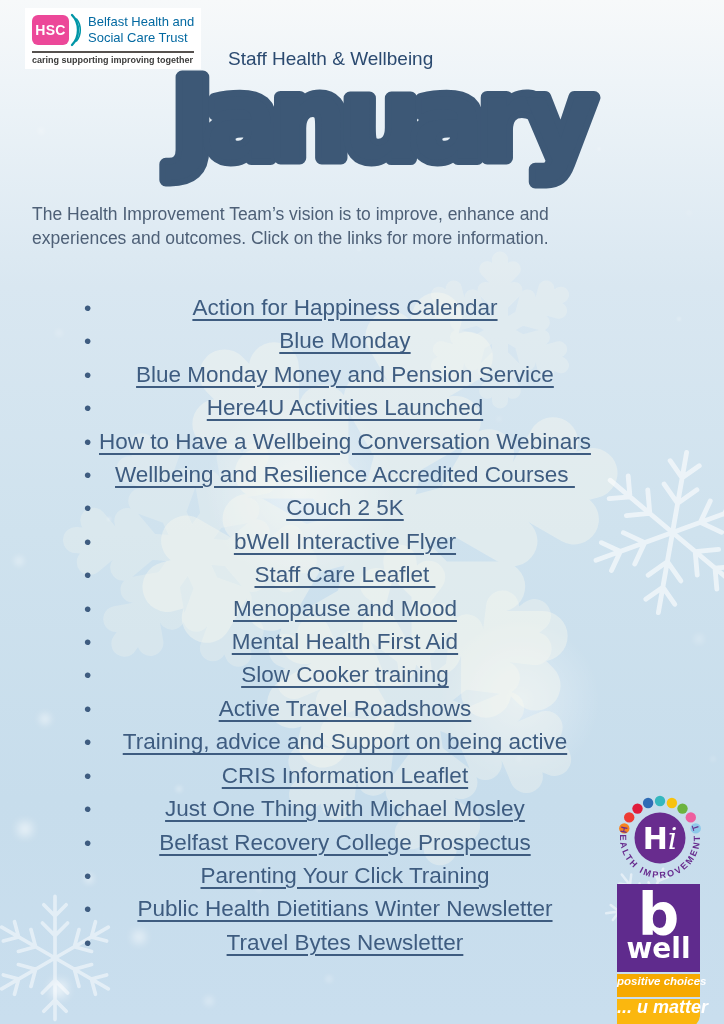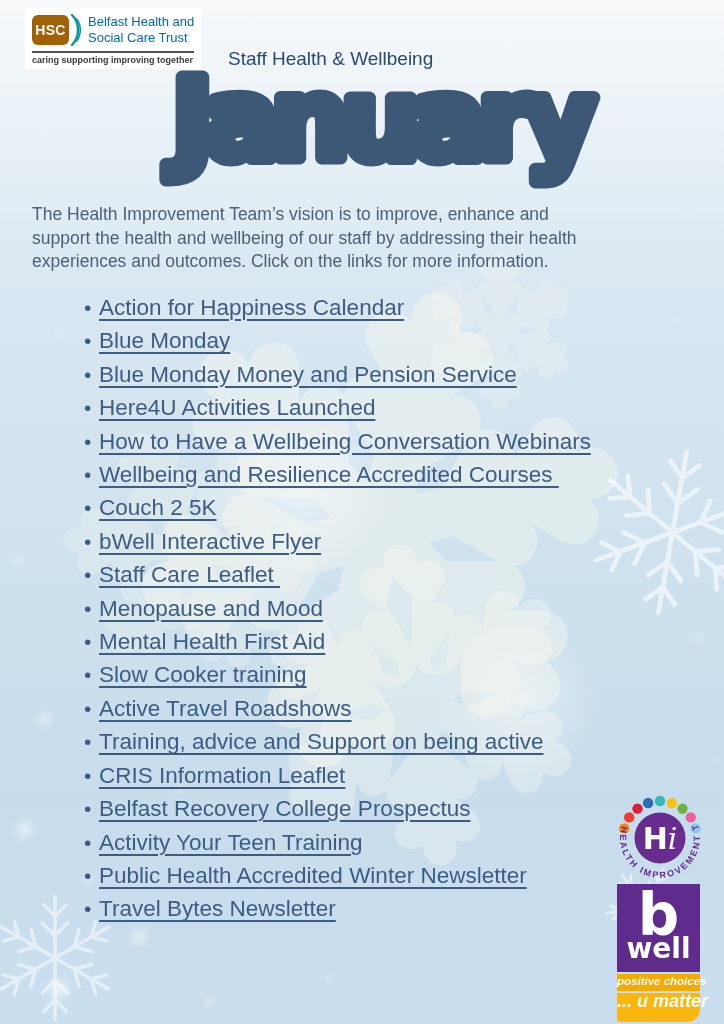--- a/index.html
+++ b/index.html
@@ -43,21 +43,21 @@
       258px 888px 4px 1px rgba(255,255,255,.35), 678px 318px 3px 1px rgba(255,255,255,.30),
       598px 148px 3px 1px rgba(255,255,255,.25), 358px 248px 3px 1px rgba(255,255,255,.25),
       158px 238px 3px 1px rgba(255,255,255,.30), 498px 418px 4px 1px rgba(255,255,255,.30),
       108px 518px 3px 1px rgba(255,255,255,.30), 178px 788px 4px 2px rgba(255,255,255,.35);
   }
 
   
   .hsc-logo { position:absolute; left:25px; top:8px; background:#ffffff; padding:5px 7px 4px 7px; }
   .hsc-row { display:flex; align-items:center; }
   .hsc-badge {
-    width:37px; height:30px; background:#a16207; color:#fff; border-radius:6px;
+    width:37px; height:30px; background:#ec4899; color:#fff; border-radius:6px;
     font-weight:bold; font-size:14px; display:flex; align-items:center; justify-content:center;
     letter-spacing:.3px; flex:0 0 auto;
   }
   .hsc-swoosh { margin-left:1px; margin-right:5px; flex:0 0 auto; }
   .hsc-name { font-size:13px; color:#0369a1; line-height:1.22; white-space:nowrap; }
   .hsc-divider { border-top:2px solid #55514e; margin-top:4px; }
   .hsc-tagline { font-size:9px; font-weight:bold; color:#3c3c3b; margin-top:2px; white-space:nowrap; }
 
   
   .subtitle { position:absolute; left:228px; top:48px; font-size:19px; color:#2b4a70; }
@@ -68,21 +68,21 @@
     paint-order:stroke; letter-spacing:-8px;
   }
 
   .intro {
     position:absolute; top:203px; left:50%; transform:translateX(-50%);
     width:660px; font-size:17.5px; line-height:23.5px; color:#4e6077;
   }
 
   
   .links { position:absolute; left:86px; top:292px; list-style:none; }
-  .links li { position:relative; padding-left:13px; line-height:31.4px; white-space:nowrap; }
+  .links li { position:relative; padding-left:13px; line-height:31.4px; white-space:nowrap;text-align:center; }
   .links li::before {
     content:"\2022"; position:absolute; left:-2px; top:0; color:#3e5c80; font-size:21px;
   }
   .links a {
     color:#3e5c80; font-size:22.5px; text-decoration:underline;
     text-decoration-thickness:2px; text-underline-offset:4px; cursor:pointer;
   }
 
   
   .hi-logo { position:absolute; left:604px; top:774px; width:112px; height:128px; }
@@ -94,21 +94,21 @@
   .bwell-logo { position:absolute; left:617px; top:884px; width:83px; }
   .bwell-purple {
     background:#5f2b8d; height:88px; color:#fff; text-align:center;
     font-family:"DejaVu Sans", sans-serif; font-weight:bold;
     display:flex; flex-direction:column; align-items:center; justify-content:center;
   }
   .bwell-b { font-size:58px; line-height:44px; display:block; margin-top:-2px; }
   .bwell-well { font-size:28px; line-height:24px; display:block; }
   .bwell-band {
     margin-top:2px; background:#f6a900; color:#fff; font-weight:bold; font-style:italic;
-    text-align:center; font-size:11.5px; height:17px; line-height:15px; white-space:nowrap;
+    text-align:center; font-size:11.5px; height:23px; line-height:15px; white-space:nowrap;
   }
   .bwell-band2 { background:#fbb70e; font-size:18px; height:29px; line-height:16px; border-radius:0 0 13px 3px; }
 </style>
 </head>
 <body>
 
 <div class="page">
 
   <svg width="0" height="0" style="position:absolute" aria-hidden="true">
     <defs>
@@ -162,43 +162,43 @@
     <div class="hsc-tagline">caring supporting improving together</div>
   </div>
 
   <div class="subtitle">Staff Health &amp; Wellbeing</div>
   <svg class="title-svg" viewBox="0 0 724 170">
     <text x="380" y="118" text-anchor="middle">January</text>
   </svg>
 
   <div class="intro">
     <div>The Health Improvement Team’s vision is to improve, enhance and</div>
-    <div>support the health and wellbeing of our staff by addressing their health</div>
     <div>experiences and outcomes. Click on the links for more information.</div>
   </div>
 
   <ul class="links" id="links-list">
       <li><a href="#">Action for Happiness Calendar</a></li>
       <li><a href="#">Blue Monday</a></li>
       <li><a href="#">Blue Monday Money and Pension Service</a></li>
       <li><a href="#">Here4U Activities Launched</a></li>
       <li><a href="#">How to Have a Wellbeing Conversation Webinars</a></li>
       <li><a href="#">Wellbeing and Resilience Accredited Courses&nbsp;</a></li>
       <li><a href="#">Couch 2 5K</a></li>
       <li><a href="#">bWell Interactive Flyer</a></li>
       <li><a href="#">Staff Care Leaflet&nbsp;</a></li>
       <li><a href="#">Menopause and Mood</a></li>
       <li><a href="#">Mental Health First Aid</a></li>
       <li><a href="#">Slow Cooker training</a></li>
       <li><a href="#">Active Travel Roadshows</a></li>
       <li><a href="#">Training, advice and Support on being active</a></li>
       <li><a href="#">CRIS Information Leaflet</a></li>
+      <li><a href="#">Just One Thing with Michael Mosley</a></li>
       <li><a href="#">Belfast Recovery College Prospectus</a></li>
-      <li><a href="#">Activity Your Teen Training</a></li>
-      <li><a href="#">Public Health Accredited Winter Newsletter</a></li>
+      <li><a href="#">Parenting Your Click Training</a></li>
+      <li><a href="#">Public Health Dietitians Winter Newsletter</a></li>
       <li><a href="#">Travel Bytes Newsletter</a></li>
     </ul>
 
   <div class="hi-logo">
     <svg width="112" height="128" viewBox="0 0 112 128">
       <defs>
         <path id="hi-ring-path" d="M 18.4 50.3 A 40 40 0 1 0 93.6 50.3" fill="none"></path>
       </defs>
       <g id="hi-dots">
           <circle cx="20.3" cy="54.4" r="5.2" fill="#f6821f"></circle>

